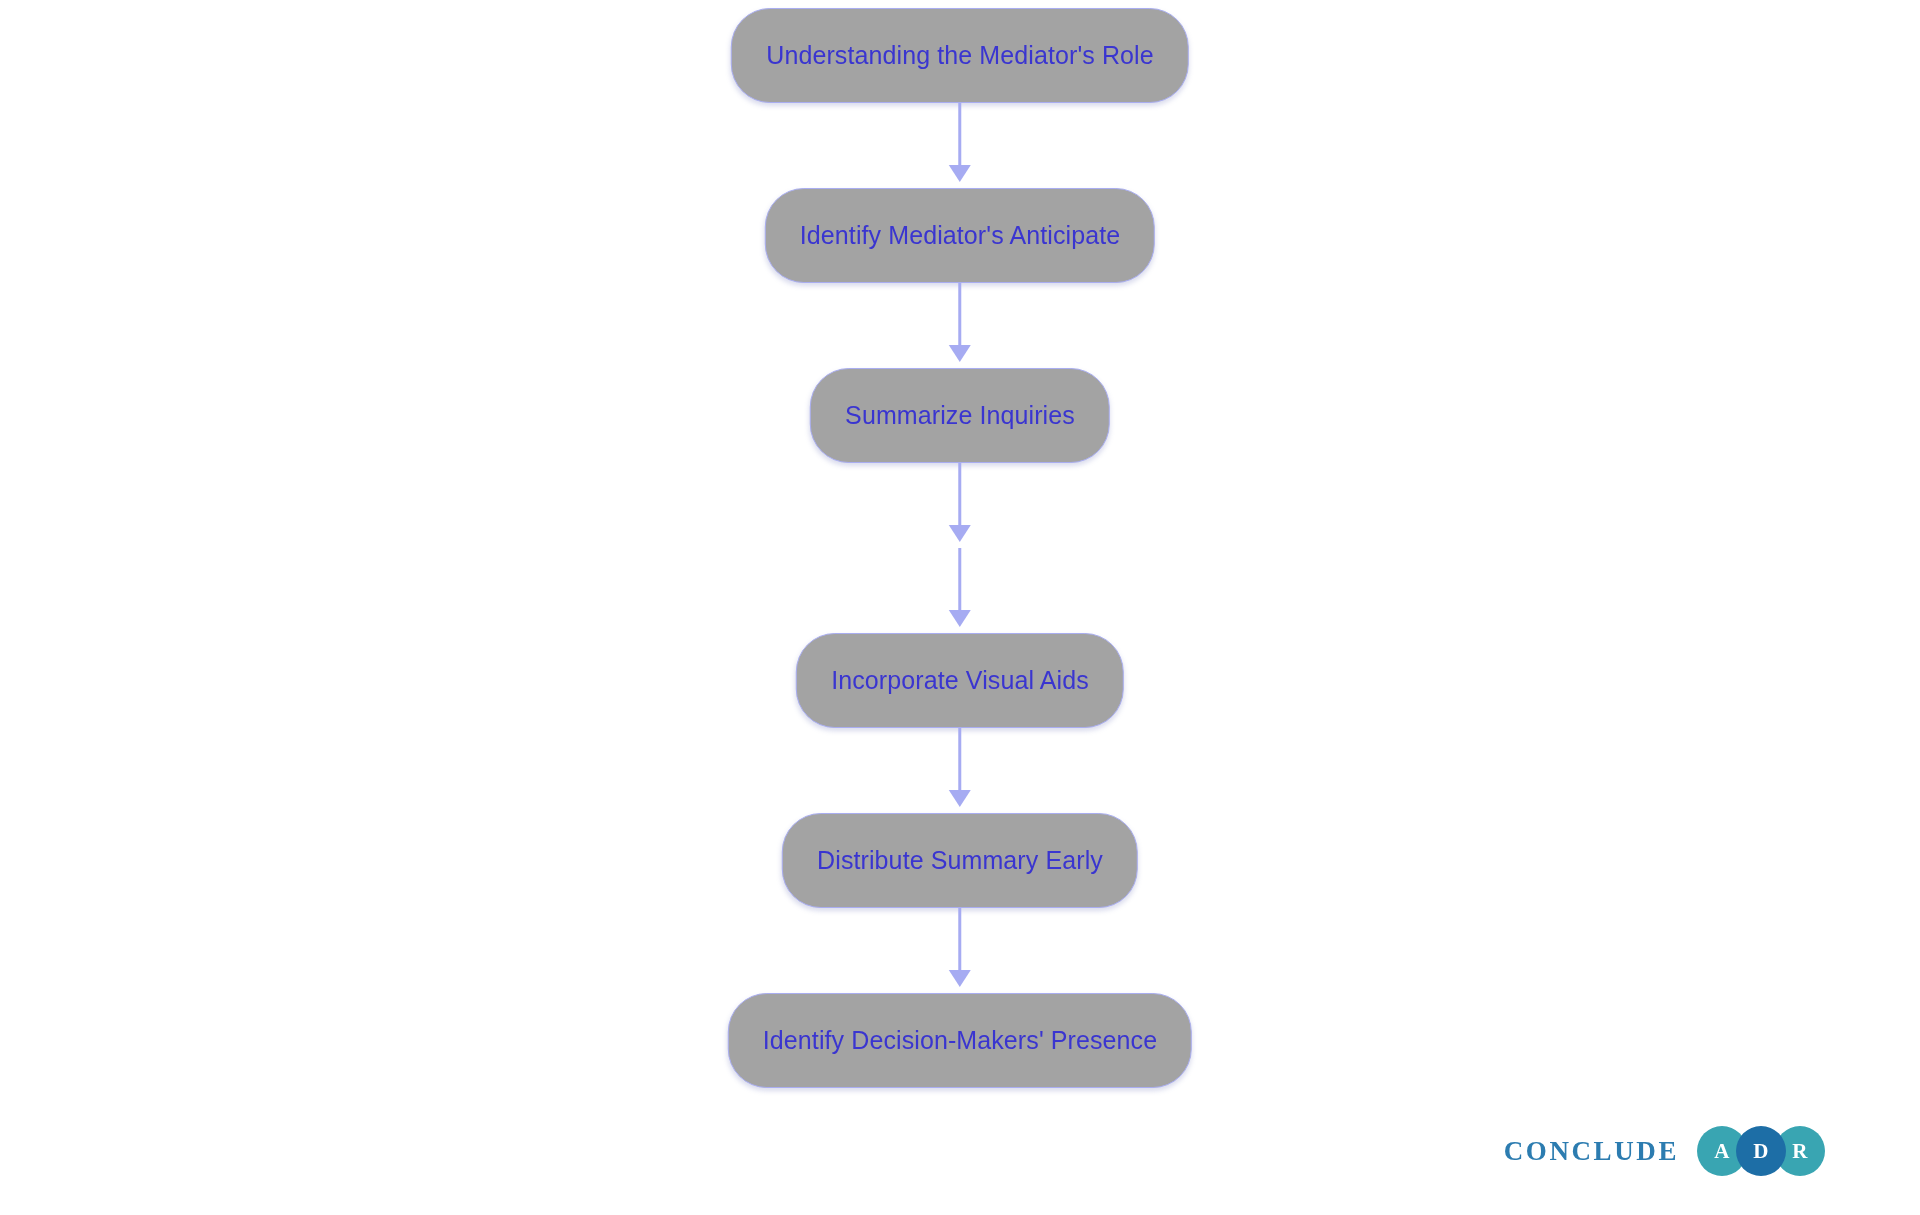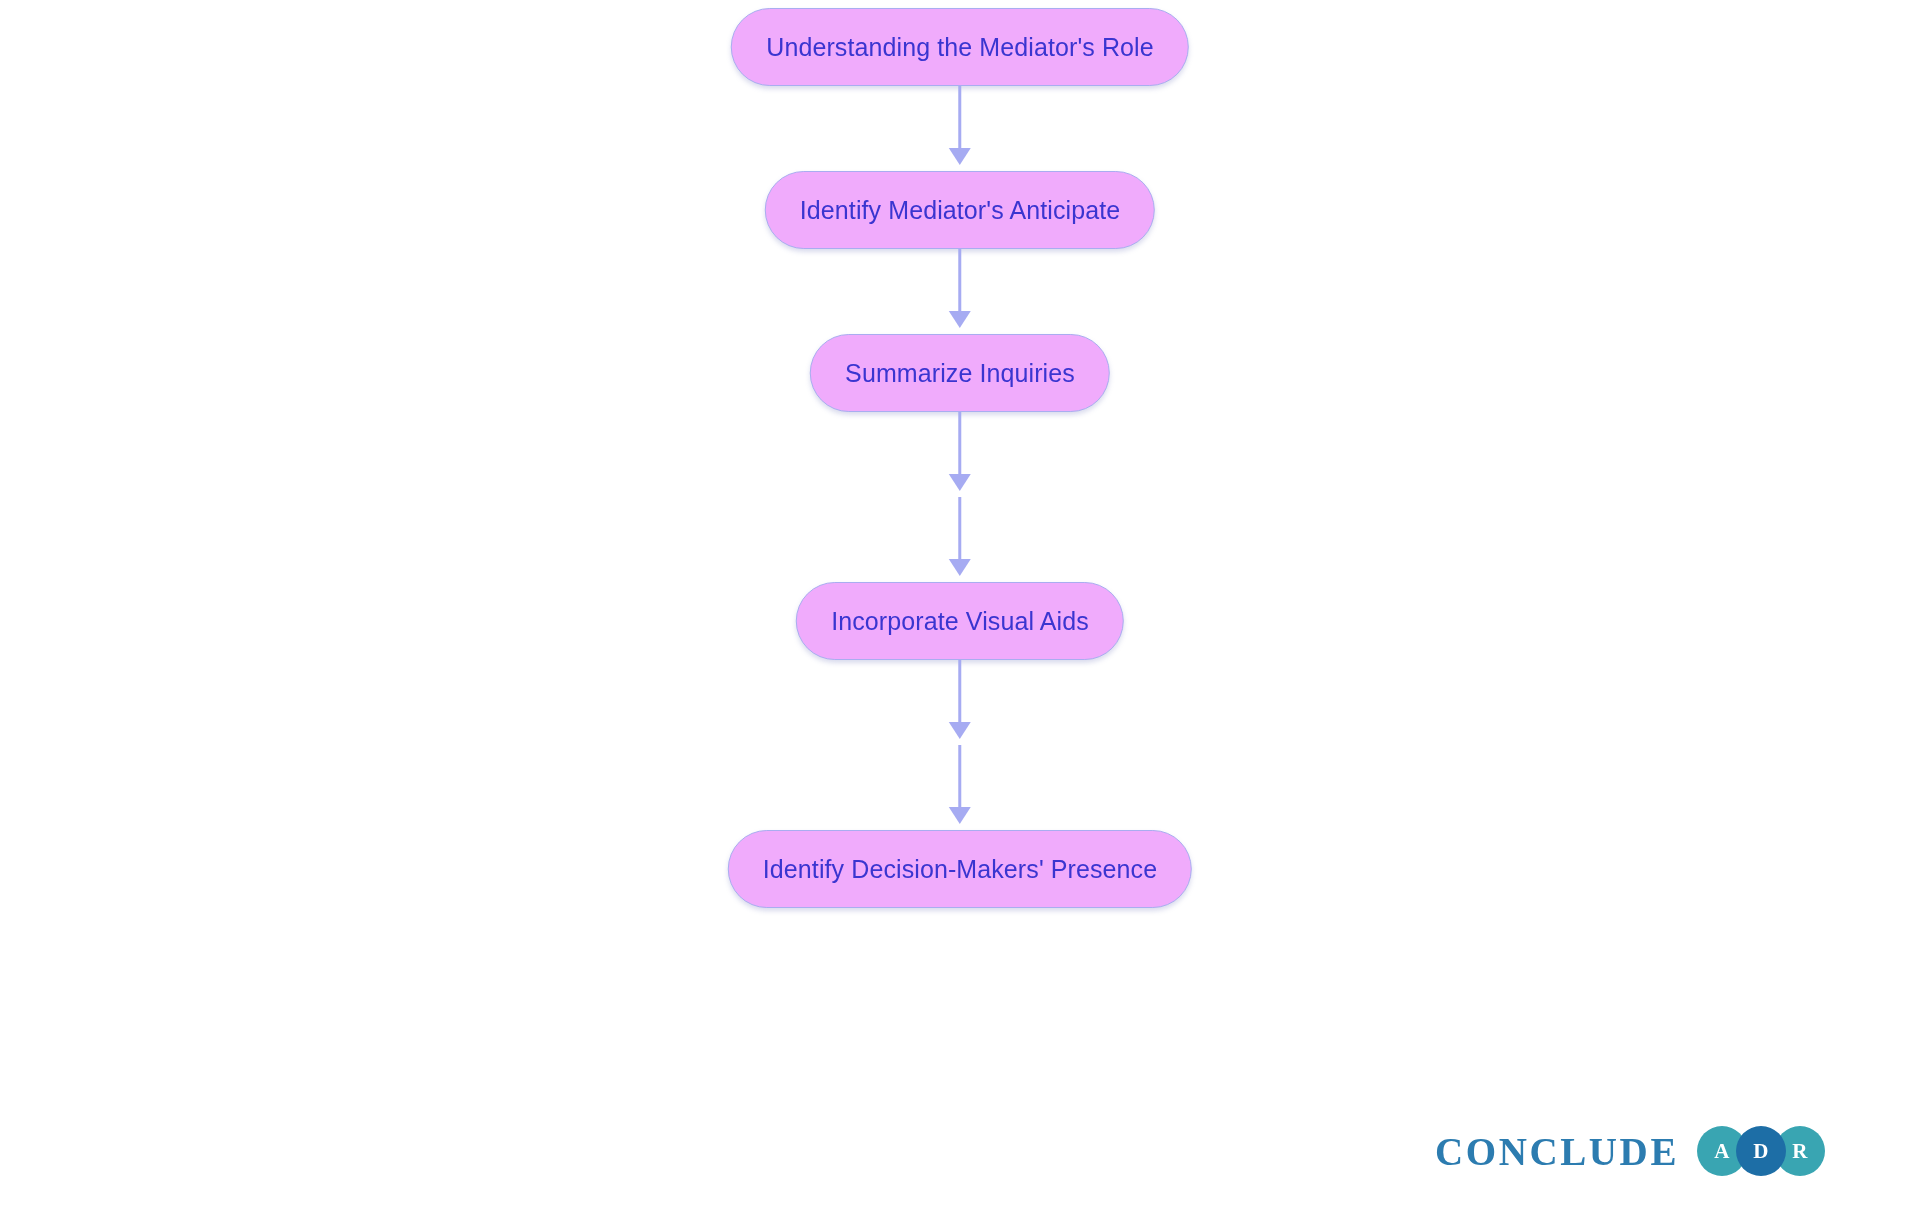--- a/index.html
+++ b/index.html
@@ -33,27 +33,27 @@
     top: 8px;
     display: flex;
     flex-direction: column;
     align-items: center;
   }
 
   
   .node {
     position: relative;
     box-sizing: border-box;
-    height: 78px;
+    height: 95px;
     display: flex;
     align-items: center;
     justify-content: center;
     padding: 0 34px;
     border-radius: 39px;
-    background: #f0abfc;
+    background: #a3a3a3;
     border: 1.5px solid #a9adf0;
     box-shadow: 0 3px 5px rgba(120,124,190,0.28);
     white-space: nowrap;
   }
   .node-label {
     font-size: 25px;
     line-height: 1;
     letter-spacing: 0.1px;
     color: #3a35d0;
     font-weight: 400;
@@ -93,21 +93,21 @@
     position: absolute;
     right: 95px;
     bottom: 38px;
     display: flex;
     align-items: center;
     gap: 18px;
   }
   .brand-wordmark {
     font-family: "Liberation Serif", "DejaVu Serif", serif;
     font-weight: 700;
-    font-size: 39px;
+    font-size: 27px;
     letter-spacing: 2.6px;
     color: #2c7cb0;
     line-height: 1;
     text-align: right;
   }
   .brand-marks {
     position: relative;
     display: flex;
     align-items: center;
     height: 52px;
@@ -170,20 +170,23 @@
 
     <div class="node">
       <span class="node-label">Incorporate Visual Aids</span>
     </div>
 
     <div class="connector">
       <span class="stem"></span>
       <span class="head"></span>
     </div>
 
+    <div class="node">
+      <span class="node-label">Distribute Summary Early</span>
+    </div>
 
     <div class="connector">
       <span class="stem"></span>
       <span class="head"></span>
     </div>
 
     <div class="node">
       <span class="node-label">Identify Decision-Makers' Presence</span>
     </div>
 

